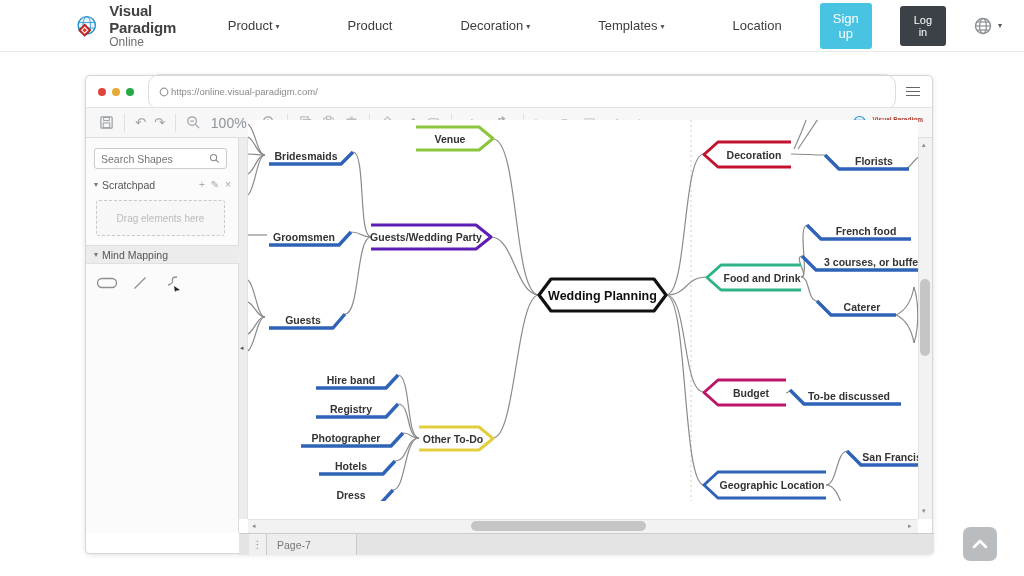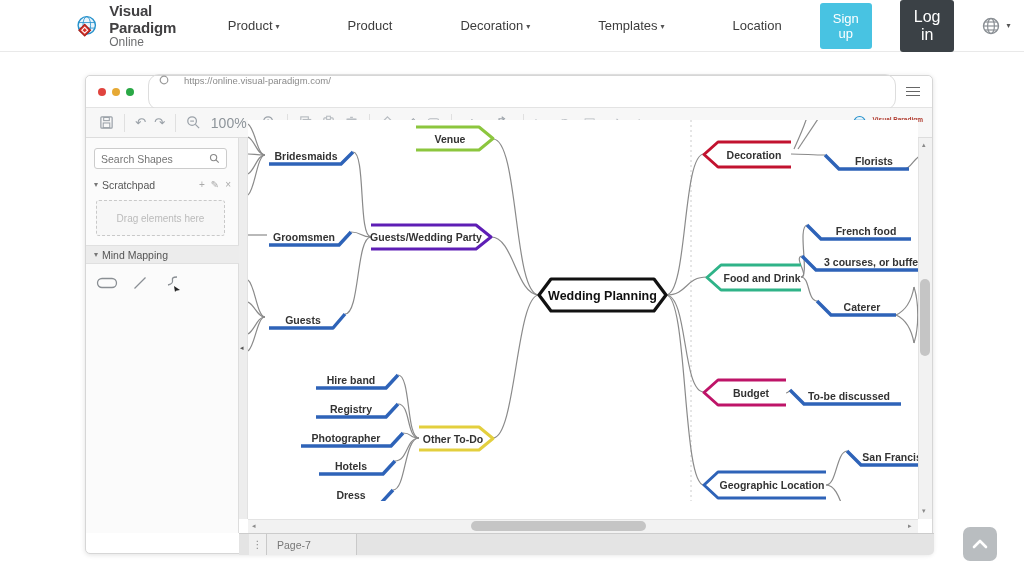--- a/index.html
+++ b/index.html
@@ -11,34 +11,34 @@
     background:#fff; border-bottom:1px solid #e9e9e9; display:flex; align-items:center;
     padding:0 88px 0 75px; }
   .brand { display:flex; align-items:center; gap:8px; }
   .brand-text .l1 { font-size:15px; font-weight:bold; color:#414042; letter-spacing:-.2px; }
   .brand-text .l2 { font-size:12px; color:#6d6e70; margin-top:-1px; }
   .nav-links { display:flex; align-items:center; gap:28px; margin-left:auto; }
   .nav-link { font-size:13px; color:#3d3d3d; cursor:pointer; white-space:nowrap;margin-left:40px; }
   .caret { font-size:8px; color:#555; margin-left:3px; vertical-align:1px; font-family:"DejaVu Sans",sans-serif; }
   .btn-signup { background:#48c3e2; color:#fff; font-size:13px; border:none; border-radius:3px;
     padding:8px 13px; margin-left:10px; cursor:pointer; }
-  .btn-login { background:#3b4146; color:#fff; font-size:16px; border:none; border-radius:3px;
+  .btn-login { background:#3b4146; color:#fff; font-size:11px; border:none; border-radius:3px;
     padding:8px 14px; cursor:pointer; }
   .lang { display:flex; align-items:center; gap:3px; cursor:pointer; }
 
   
   .frame { position:absolute; left:85px; top:75px; width:848px; height:479px;
     background:#fff; border:1px solid #d6d6d6; border-radius:5px;
     box-shadow:0 1px 5px rgba(0,0,0,.12); }
   .chrome { position:absolute; left:0; top:0; width:100%; height:32px;
     border-bottom:1px solid #e3e3e3; border-radius:5px 5px 0 0; background:#fff;
     display:flex; align-items:center; padding:0 12px; }
   .dot { width:8px; height:8px; border-radius:50%; margin-right:6px; }
   .url-pill { flex:1; height:36px; margin-left:8px; margin-right:10px; border:1px solid #ddd;
-    border-radius:11px; display:flex; padding:0 10px; gap:15px; }
+    border-radius:11px; display:flex; align-items:center; padding:0 10px; gap:2px; }
   .url-text { font-size:9.5px; color:#8a8a8a; }
   .burger { width:14px; display:flex; flex-direction:column; gap:2.5px; cursor:pointer; }
   .burger i { display:block; height:1.6px; background:#666; }
 
   
   .etoolbar { position:absolute; left:0; top:32px; width:100%; height:30px;
     background:#f7f7f7; border-bottom:1px solid #ddd; display:flex; align-items:center;
     padding:0 9px; color:#9aa1a8; }
   .tbtn { display:flex; align-items:center; height:22px; padding:0 4px; cursor:pointer; }
   .tbtn svg { display:block; }

